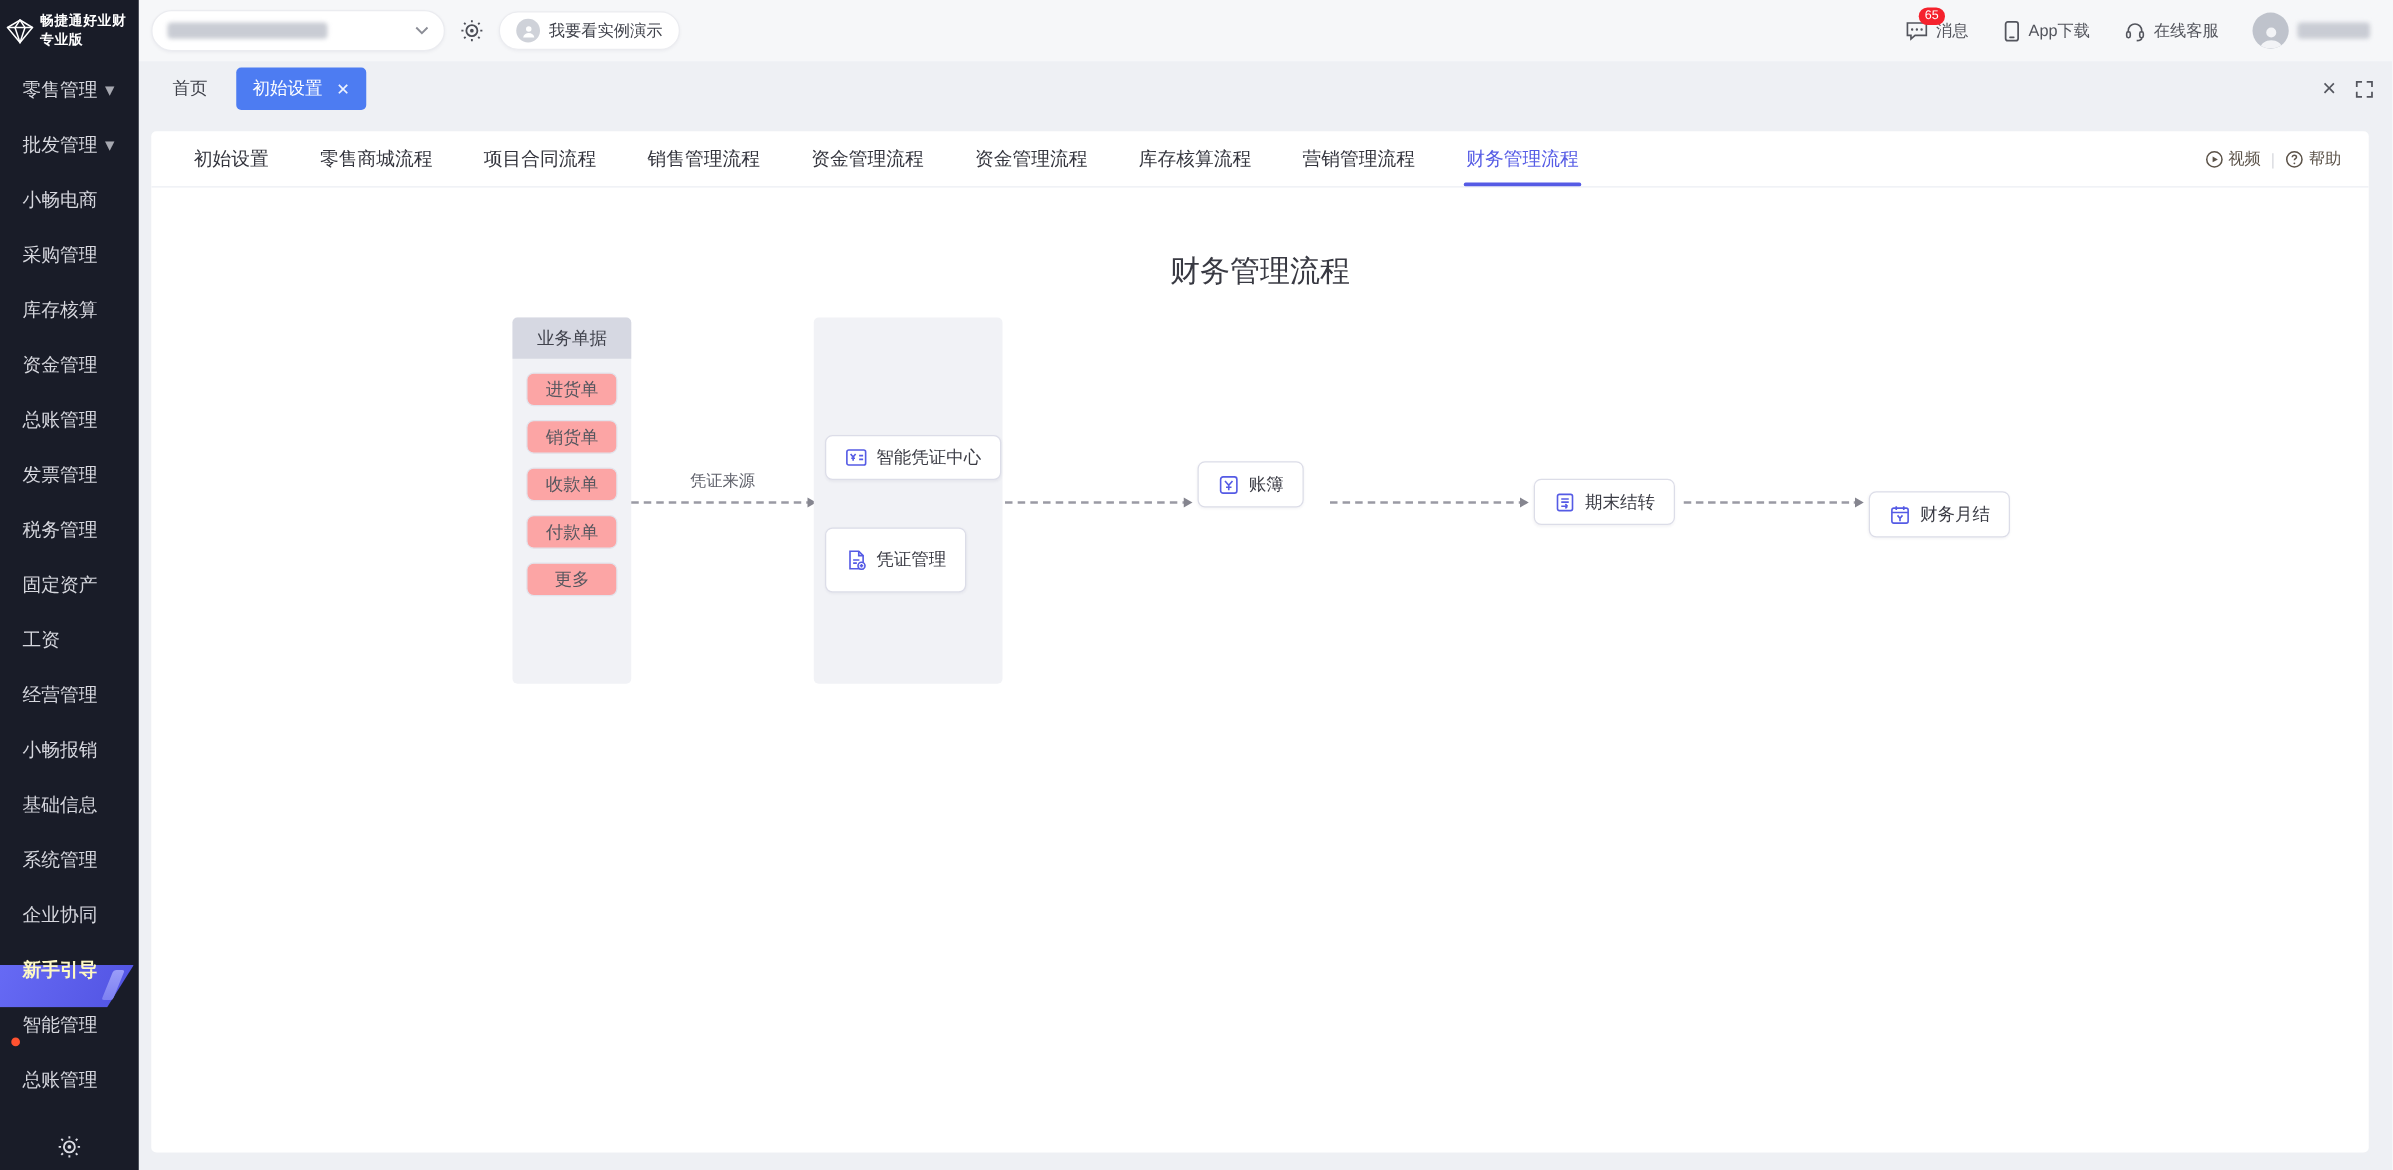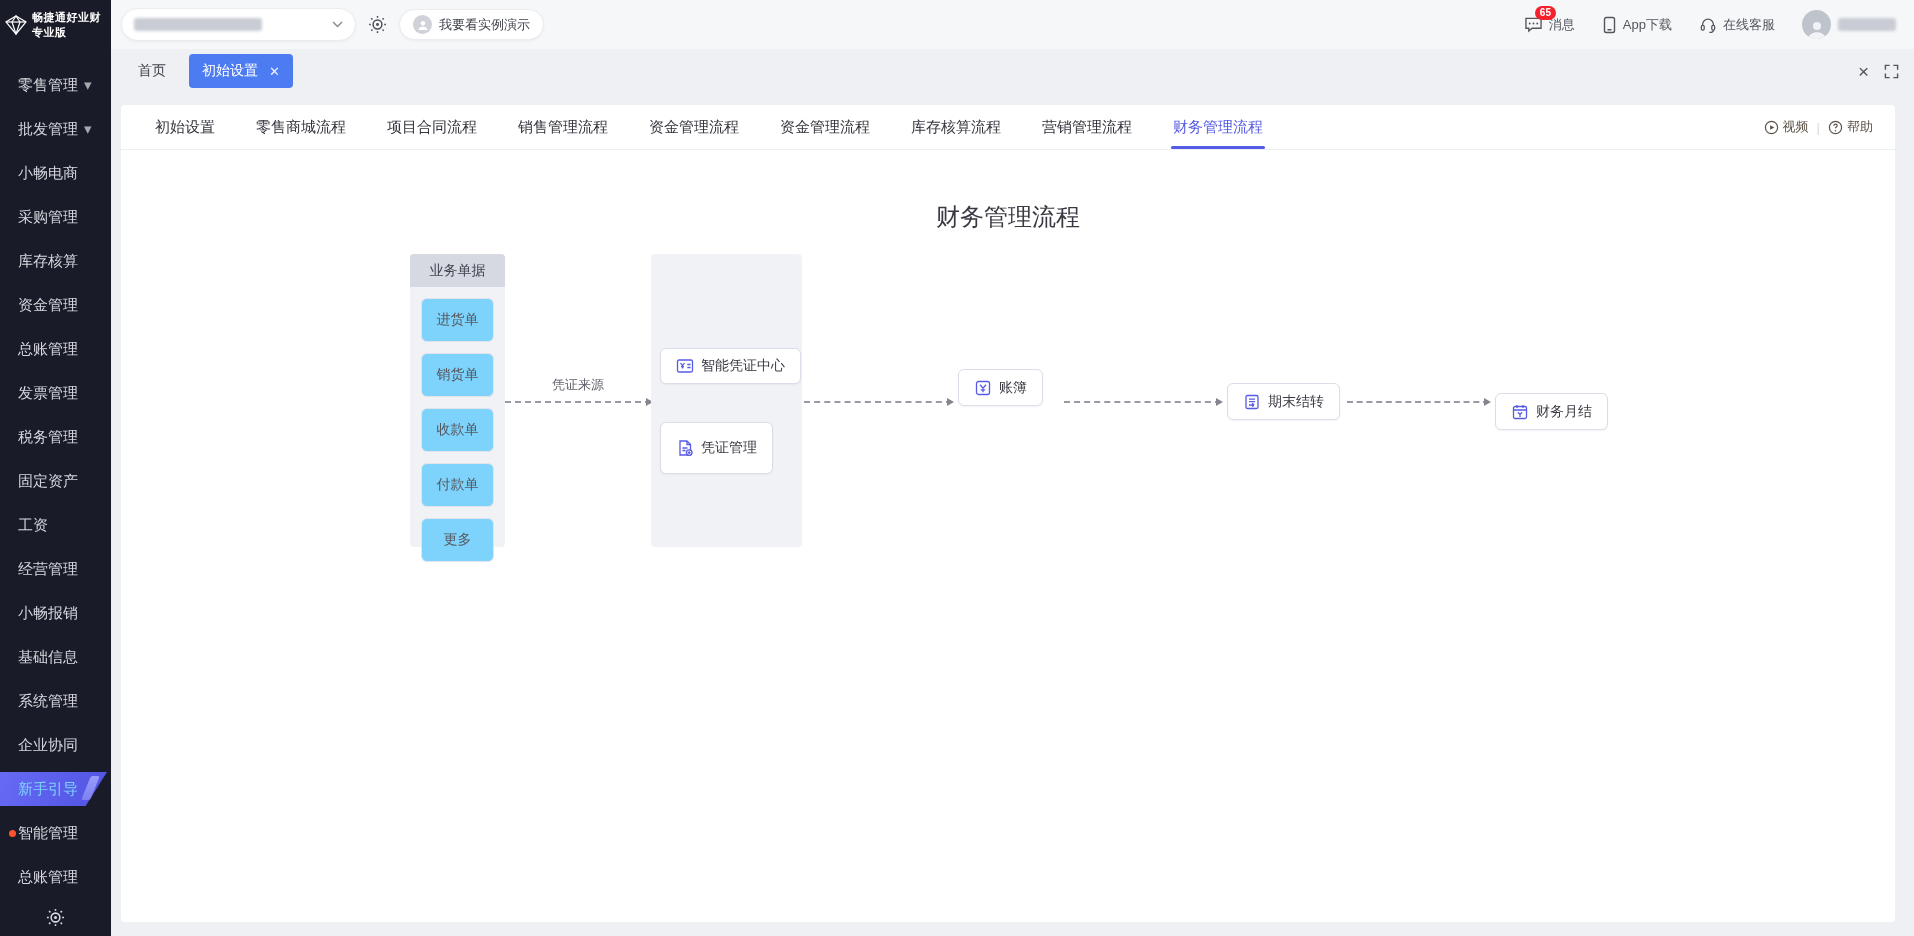--- a/index.html
+++ b/index.html
@@ -6,42 +6,42 @@
 html,body{width:1914px;height:936px;overflow:hidden}
 body{font-family:"Liberation Sans","DejaVu Sans",sans-serif;background:#eef0f4;-webkit-font-smoothing:antialiased}
 svg{display:block}
 .app{display:flex;width:1914px;height:936px}
 
 
 .sidebar{width:111px;background:#191c28;display:flex;flex-direction:column;flex-shrink:0;position:relative;z-index:5}
 .logo{height:49px;display:flex;align-items:center;gap:5px;padding:0 5px;color:#fff}
 .logo-text{font-size:11px;font-weight:bold;line-height:1.35;white-space:nowrap;letter-spacing:.5px}
 .menu{padding-top:14px}
-.menu-item{position:relative;height:44px;display:flex;align-items:center;padding-left:18px;font-size:15px;color:#d6d7de;cursor:pointer}
+.menu-item{position:relative;height:44px;display:flex;padding-left:18px;font-size:15px;color:#d6d7de;cursor:pointer}
 .menu-item>.lbl{position:relative;z-index:1}
 .menu-item .caret{position:relative;z-index:1;margin-left:6px;opacity:.75}
-.menu-item.selected{color:#7dd3fc;font-weight:400}
+.menu-item.selected{color:#fef9c3;font-weight:700}
 .menu-item.selected::before{content:"";position:absolute;left:0;top:5px;bottom:5px;right:4px;background:linear-gradient(115deg,#666af4,#5153e2);clip-path:polygon(0 0,100% 0,80% 100%,0 100%)}
 .menu-item.selected .slash{position:absolute;right:16px;top:9px;width:9px;height:24px;background:linear-gradient(180deg,#9a9df8,#7d80f2);transform:skewX(-22deg);border-radius:2px;z-index:1}
 .menu-item .dot{position:absolute;left:9px;top:50%;margin-top:-3px;width:7px;height:7px;border-radius:50%;background:#ff5230;z-index:1}
 .sidebar-gear{margin-top:auto;height:37px;display:flex;align-items:center;justify-content:center;cursor:pointer}
 
 
 .main{flex:1;display:flex;flex-direction:column;min-width:0}
 
 
 .topbar{height:49px;background:#f6f7f9;display:flex;align-items:center;gap:11px;padding:0 18px 0 10px}
 .org-selector{width:235px;height:33px;background:#fff;border:1px solid #ebecf0;border-radius:17px;display:flex;align-items:center;justify-content:space-between;padding:0 12px;cursor:pointer;box-shadow:0 1px 3px rgba(20,20,50,.05)}
 .redacted{background:#c9ccd4;border-radius:3px;filter:blur(1.5px)}
 .icon-btn{display:flex;align-items:center;justify-content:center;cursor:pointer}
 .demo-pill{height:31px;border-radius:16px;background:#fff;border:1px solid #ebecf0;display:flex;align-items:center;gap:7px;padding:0 13px;font-size:13px;color:#3f414a;cursor:pointer;box-shadow:0 1px 3px rgba(20,20,50,.05)}
 .demo-avatar{width:19px;height:19px;border-radius:50%;background:#cfd2d9;display:flex;align-items:center;justify-content:center}
 .top-right{margin-left:auto;display:flex;align-items:center;gap:27px}
 .top-item{display:flex;align-items:center;gap:6px;font-size:13px;color:#53555d;cursor:pointer;position:relative}
-.badge{position:absolute;top:-10px;left:11px;background:#f5222d;color:#fff;font-size:10px;line-height:1;padding:2px 5px;border-radius:8px;font-weight:bold}
+.badge{position:absolute;top:-10px;left:11px;background:#f5222d;color:#fff;font-size:10px;line-height:1;padding:2px 5px;border-radius:8px;font-weight:normal}
 .user{display:flex;align-items:center;gap:7px;cursor:pointer}
 .user-avatar{width:29px;height:29px;border-radius:50%;background:#bfc3cc;overflow:hidden;display:flex;align-items:flex-end;justify-content:center}
 
 
 .tabrow{height:44px;display:flex;align-items:center;gap:6px;padding-left:10px}
 .tab-home{font-size:14px;color:#3f414a;height:34px;display:flex;align-items:center;padding:0 17px;cursor:pointer}
 .tab-active{background:#4d7cf2;color:#fff;height:34px;border-radius:4px;display:flex;align-items:center;gap:11px;padding:0 13px;font-size:14px;cursor:pointer}
 .tab-close{font-size:13px;opacity:.9;cursor:pointer;line-height:1}
 .win-controls{margin-left:auto;display:flex;align-items:center;gap:15px;margin-right:15px;color:#54565e}
 .win-close{font-size:19px;line-height:1;cursor:pointer}
@@ -55,21 +55,21 @@
 .ptab.active::after{content:"";position:absolute;left:-2px;right:-2px;bottom:0;height:3px;background:#555be5;border-radius:2px}
 .pt-actions{position:absolute;right:22px;top:0;height:100%;display:flex;align-items:center;gap:8px;font-size:13px;color:#5c5349}
 .pt-action{display:flex;align-items:center;gap:4px;cursor:pointer}
 .pt-sep{color:#d8d9de}
 
 
 .flow-title{position:absolute;top:96px;left:0;right:0;text-align:center;font-size:24px;color:#383942;font-weight:500}
 .col{position:absolute;background:#f1f2f6;border-radius:4px}
 .col-docs{left:289px;top:149px;width:95px;height:293px}
 .col-header{height:33px;background:#d6d8e2;border-radius:4px 4px 0 0;display:flex;align-items:center;justify-content:center;font-size:14px;color:#41434d;font-weight:500}
-.doc-item{width:73px;height:44px;margin:11px auto 0;background:#7dd3fc;border:1px solid #e2e3eb;border-radius:6px;display:flex;align-items:center;justify-content:center;font-size:14px;color:#56575f;cursor:pointer}
+.doc-item{width:73px;height:27px;margin:11px auto 0;background:#fca5a5;border:1px solid #e2e3eb;border-radius:6px;display:flex;align-items:center;justify-content:center;font-size:14px;color:#56575f;cursor:pointer}
 .col-mid{left:530px;top:149px;width:151px;height:293px}
 .fnode{position:absolute;height:37px;background:#fff;border:1px solid #dcdde8;border-radius:6px;display:flex;align-items:center;gap:7px;padding:0 15px;font-size:14px;color:#3a3b44;cursor:pointer;box-shadow:0 1px 2px rgba(40,40,80,.05);white-space:nowrap}
 .farrow{position:absolute;border-top:2px dashed #9a9aa4;height:0}
 .farrow::after{content:"";position:absolute;right:-2px;top:-5px;border-left:7px solid #85858f;border-top:4px solid transparent;border-bottom:4px solid transparent}
 .alabel{position:absolute;font-size:13px;color:#5f616b;text-align:center}
 </style>
 </head>
 <body>
 
 <div class="app">

